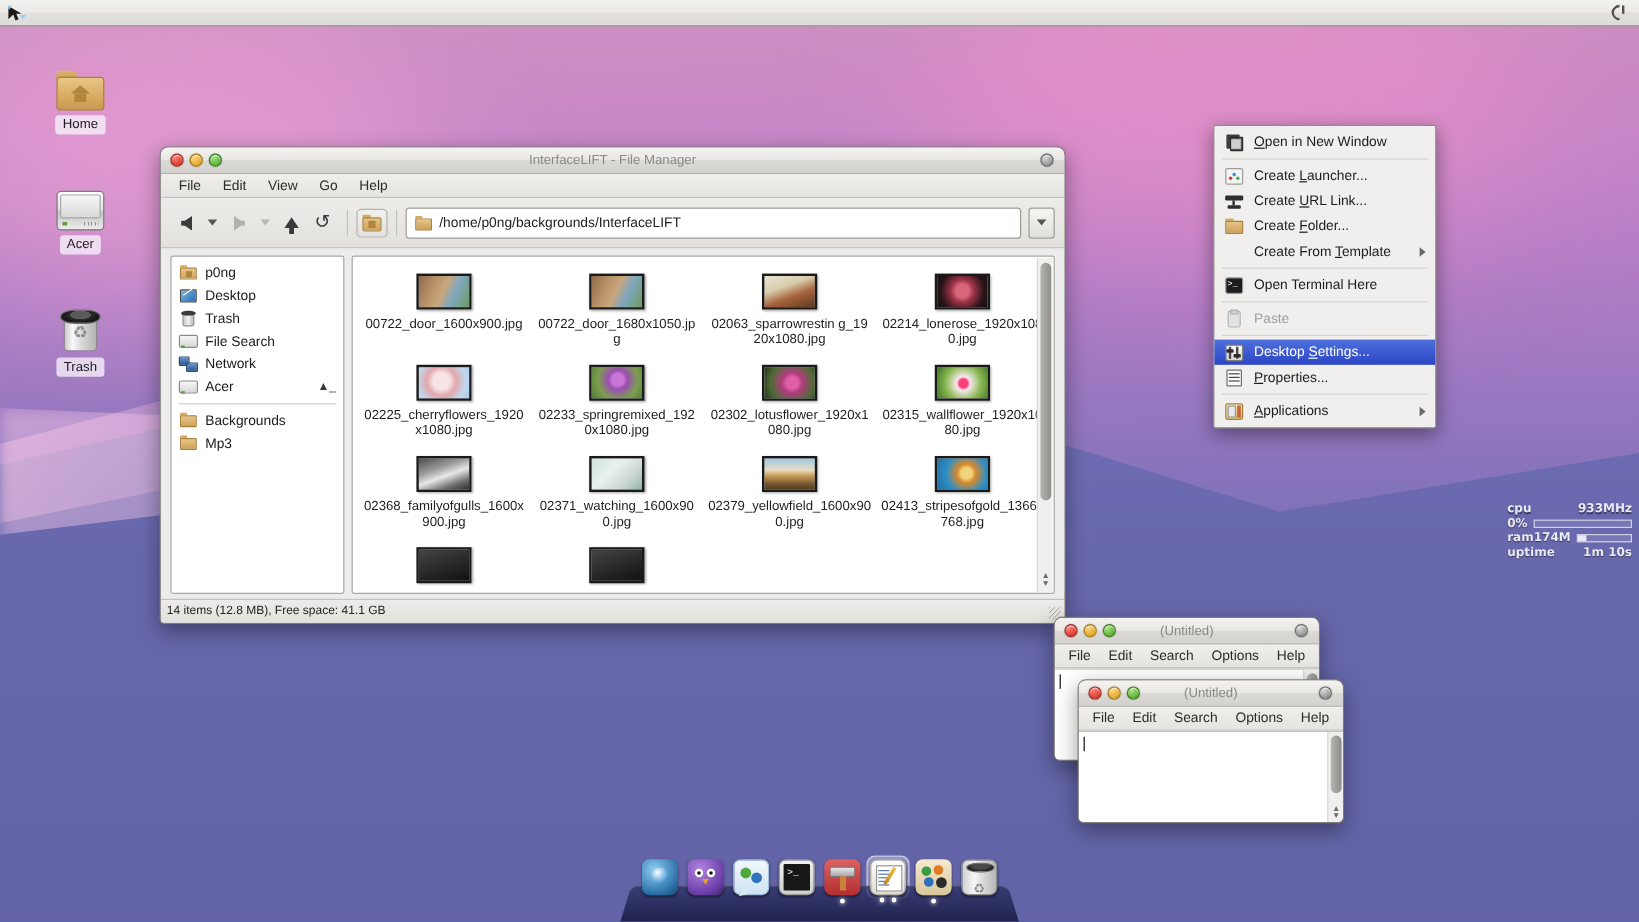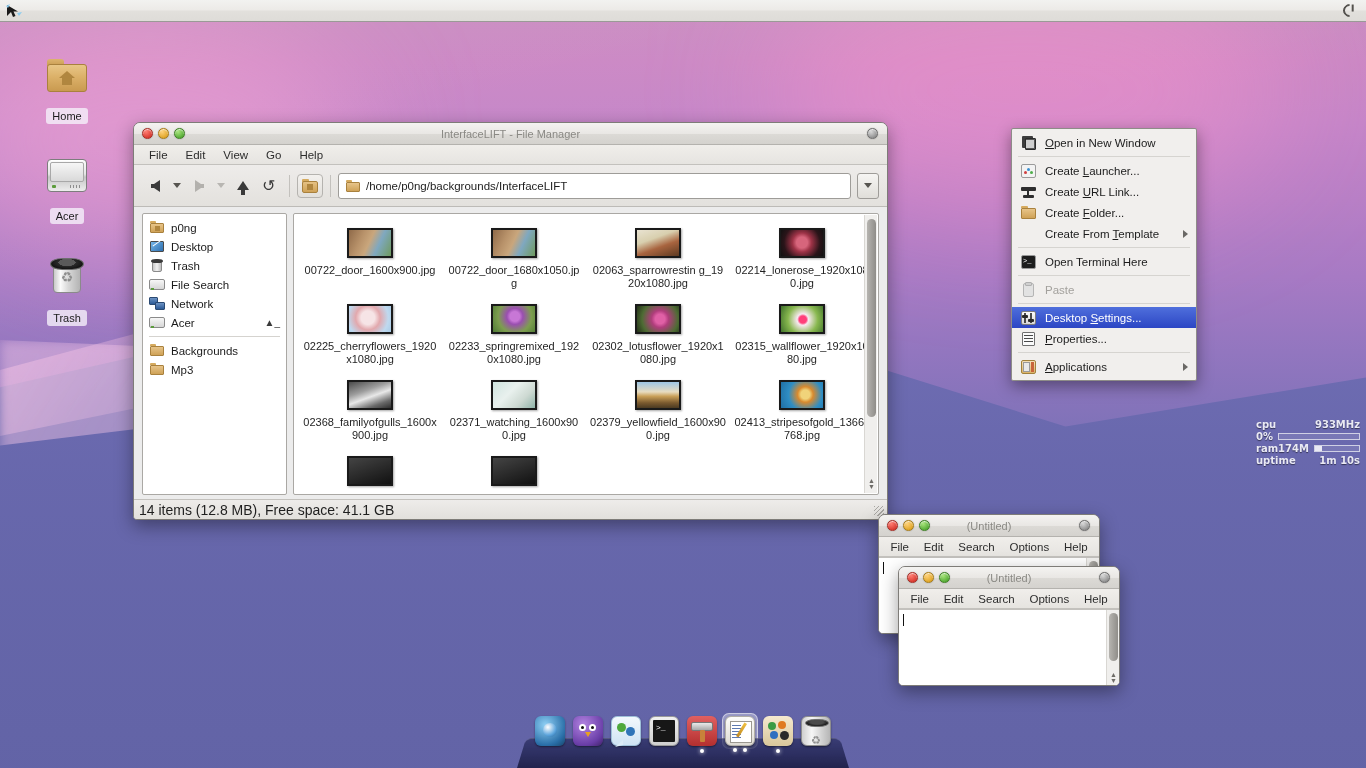--- a/index.html
+++ b/index.html
@@ -77,21 +77,21 @@
     content:""; position:absolute; left:4px; top:-3px; width:2px;height:7px;background:#55534f;
     transform: rotate(-45deg);
   }
 
   
   .desk-icon {
     position: absolute; width: 70px; text-align: center; cursor: pointer; z-index: 5;
   }
   .desk-icon .glyph { height: 44px; display:flex; align-items:flex-end; justify-content:center; }
   .desk-icon .cap {
-    display: inline-block; margin-top: 16px; font-size: 11px; color: #1b1b1b;
+    display: inline-block; margin-top: 4px; font-size: 11px; color: #1b1b1b;
     background: rgba(245,240,250,0.80); padding: 1px 6px; border-radius: 3px;
     line-height: 14px;
   }
 
   
   .ico-home { width:40px; height:33px; position:relative; }
   .ico-home .tab {
     position:absolute; left:0; top:0; width:17px; height:7px; border-radius:3px 3px 0 0;
     background: linear-gradient(#ddb46e,#c99c52);
   }
@@ -283,28 +283,28 @@
   #fm-thumb {
     position:absolute; left:2px; top:4px; width:9px; height:198px; border-radius:5px;
     background: linear-gradient(to right,#b6b4b0,#8f8d89); cursor:grab;
   }
   .sb-arrows { position:absolute; left:3px; bottom:3px; font-size:7px; color:#6d6b67; line-height:6px; }
 
   #fm-status {
     position:absolute; left:0; right:0; bottom:0; height:20px;
     background: linear-gradient(#eeecea,#e2e0dc);
     border-top:1px solid #c3c1bd;
-    font-size:14px; color:#1f1f1f; display:flex; align-items:center; padding-left:5px;
+    font-size:10px; color:#1f1f1f; display:flex; align-items:center; padding-left:5px;
   }
   .grip { position:absolute; right:3px; bottom:3px; width:10px;height:10px;
     background: repeating-linear-gradient(135deg,#a9a7a3 0 1px, transparent 1px 3px); }
 
   
   #ctxmenu {
-    position:absolute; left:1011px; top:128px; width:186px;
+    position:absolute; left:1011px; top:104px; width:186px;
     background:#f1efed; border:1px solid #8e8c88; border-radius:2px;
     box-shadow: 0 5px 16px rgba(0,0,0,.4); z-index: 70; padding: 3px 0;
   }
   .ctx-item {
     display:flex; align-items:center; gap:8px; padding: 3px 8px; height:21px;
     font-size:11.5px; color:#1c1c1c; cursor:pointer; position:relative;
   }
   .ctx-item.selected { background: linear-gradient(#4f6fdc,#2c46c4); color:#fff; }
   .ctx-item.disabled { color:#a3a19d; cursor:default; }
   .ctx-sep { height:1px; background:#d6d4d0; margin:3px 6px; }

